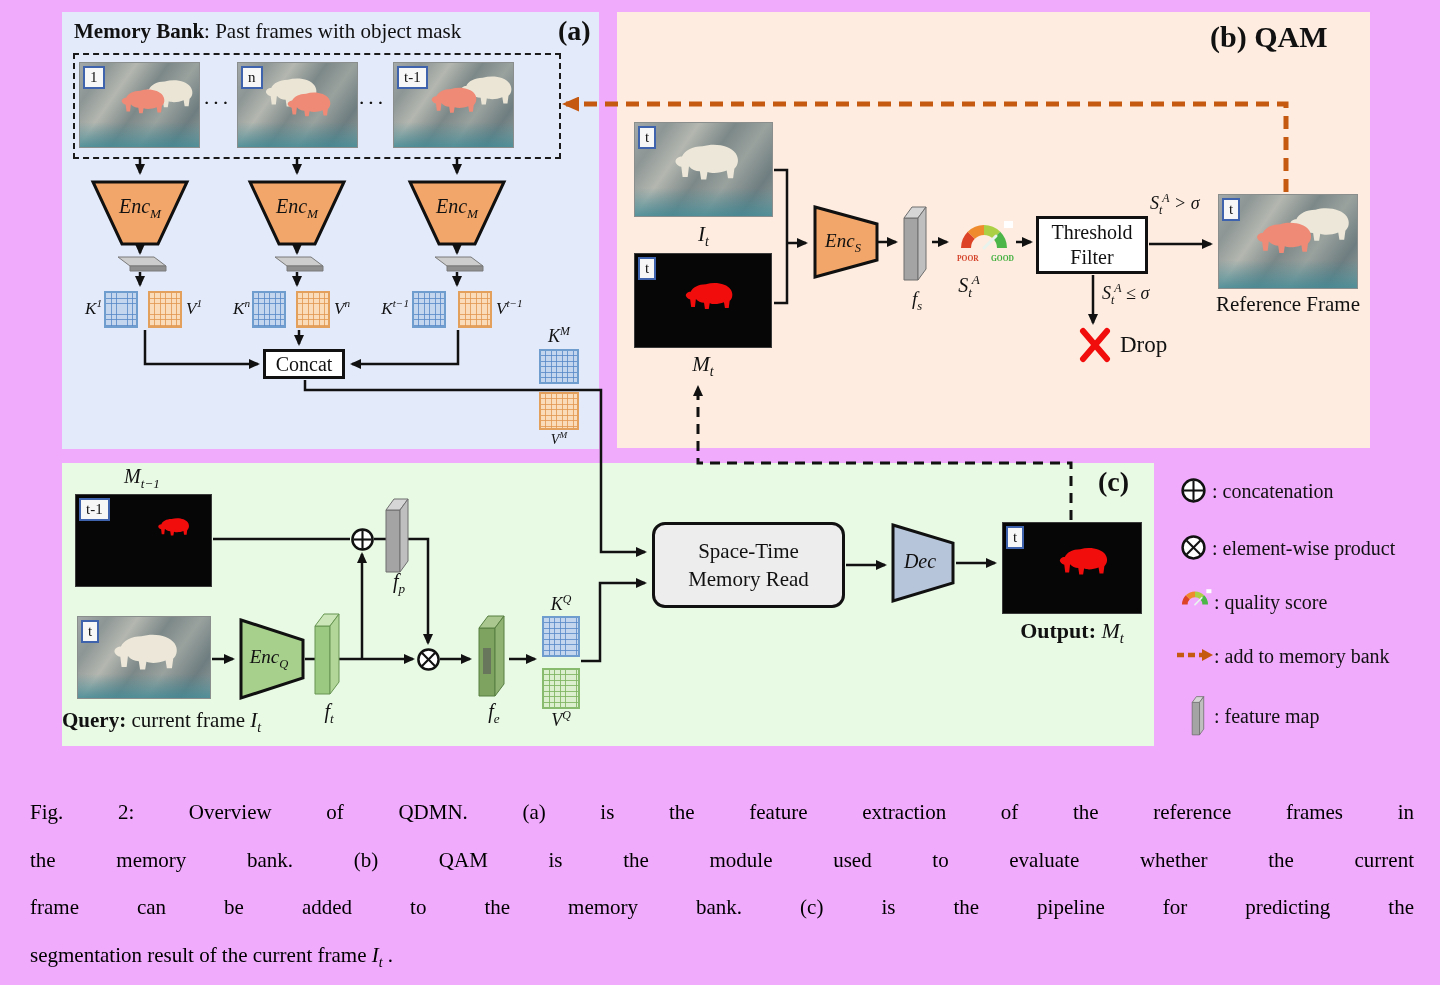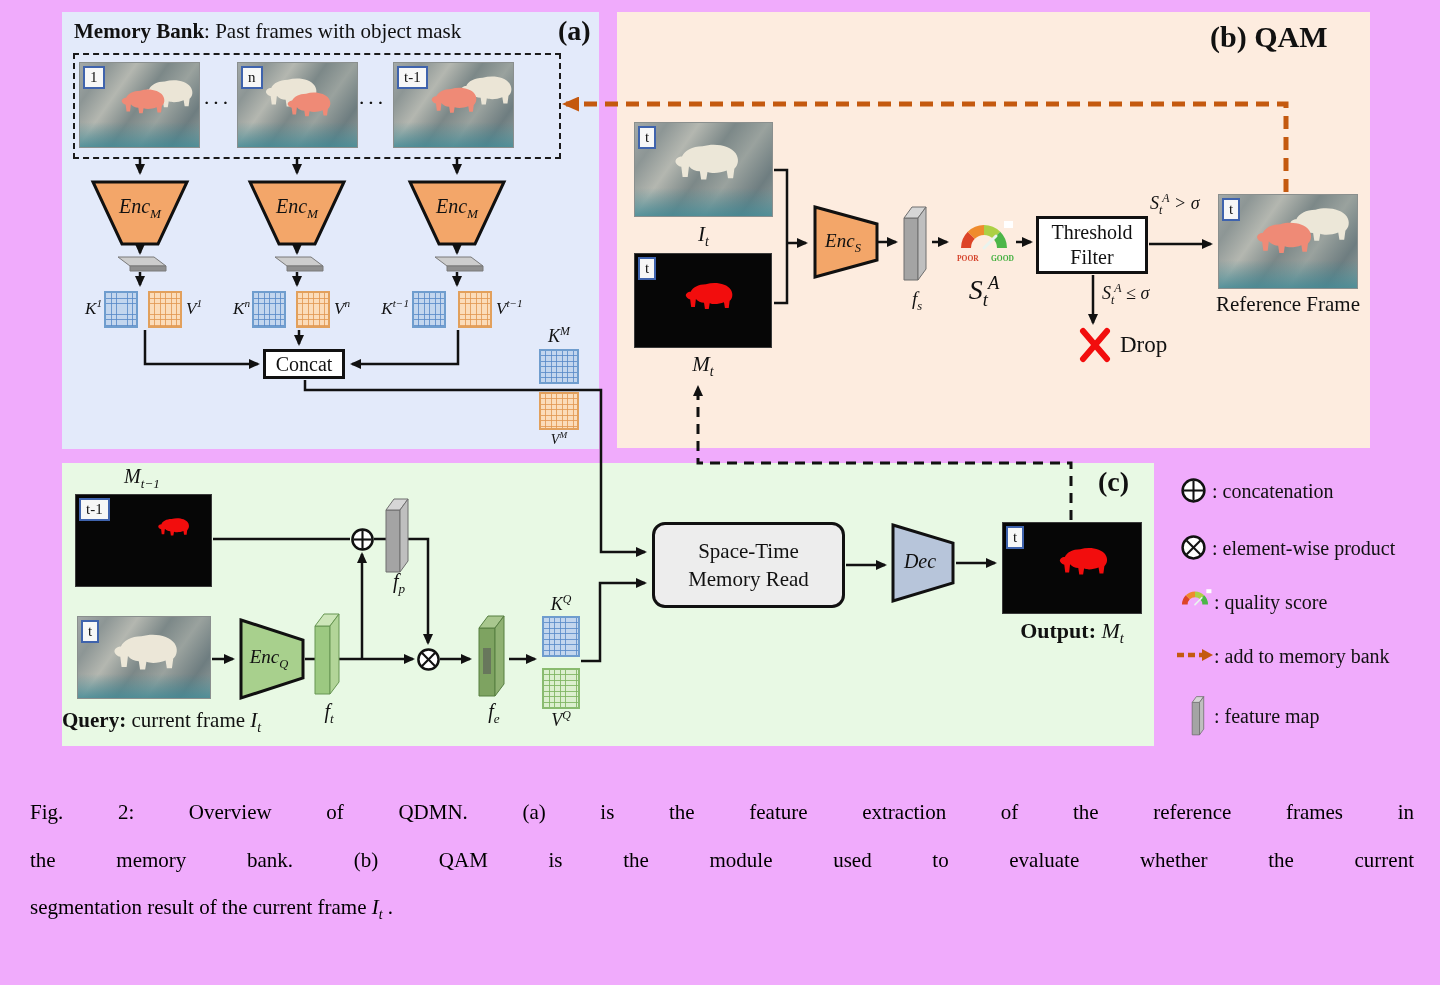--- a/index.html
+++ b/index.html
@@ -194,21 +194,21 @@
     <svg class="abs z5" style="left:337px;top:204px;" width="60" height="48" viewBox="0 0 60 48">
       <path d="M12,32 A18,18 0 0 1 17.3,19.3" fill="none" stroke="#dd4427" stroke-width="10"></path>
       <path d="M17.3,19.3 A18,18 0 0 1 30,14" fill="none" stroke="#ef8b2d" stroke-width="10"></path>
       <path d="M30,14 A18,18 0 0 1 42.7,19.3" fill="none" stroke="#acd045" stroke-width="10"></path>
       <path d="M42.7,19.3 A18,18 0 0 1 48,32" fill="none" stroke="#4cb648" stroke-width="10"></path>
       <rect x="50" y="5" width="9" height="7" fill="#ffffff"></rect>
       <line x1="30" y1="32" x2="42" y2="20" stroke="#e9f3ee" stroke-width="3" stroke-linecap="round"></line>
       <text x="3" y="45" font-size="7.5" font-weight="bold" fill="#d5422a">POOR</text>
       <text x="37" y="45" font-size="7.5" font-weight="bold" fill="#3faf3c">GOOD</text>
     </svg>
-    <div class="lbl math ctr" style="left:337px;top:262px;width:60px;font-size:28px;">
+    <div class="lbl math ctr" style="left:322px;top:262px;width:60px;font-size:20px;">
       <span>S</span><sub>t</sub><sup>A</sup>
     </div>
 
     <div class="boxed z5" style="left:419px;top:204px;width:112px;height:58px;font-size:20px;flex-direction:column;line-height:25px;">
       <span>Threshold</span>
       <span>Filter</span>
     </div>
 
     <div class="lbl math" style="left:533px;top:181px;font-size:18px;">
       <span>S</span><sub>t</sub><sup>A</sup><span> &gt; σ</span>
@@ -412,18 +412,19 @@
       <path d="M846,565 L885,565" marker-end="url(#ah)"></path>
       <path d="M956,563 L995,563" marker-end="url(#ah)"></path>
     </g>
     <path d="M1071,520 L1071,463 L698,463 L698,387" fill="none" stroke="#111" stroke-width="3" stroke-dasharray="10 7" marker-end="url(#ah)"></path>
     <path d="M1286,192 L1286,104 L566,104" fill="none" stroke="#c4590f" stroke-width="5" stroke-dasharray="13 8" marker-end="url(#ahO)"></path>
   </svg>
 
   <div id="caption">
     <div class="cap-just">Fig. 2: Overview of QDMN. (a) is the feature extraction of the reference frames in</div>
     <div class="cap-just">the memory bank. (b) QAM is the module used to evaluate whether the current</div>
+    <div class="cap-just">frame can be added to the memory bank. (c) is the pipeline for predicting the</div>
     <div>
       <span>segmentation result of the current frame </span><span class="math"><span>I</span><sub>t</sub></span><span> .</span>
     </div>
   </div>
 
 </div>
 
 </body></html>

